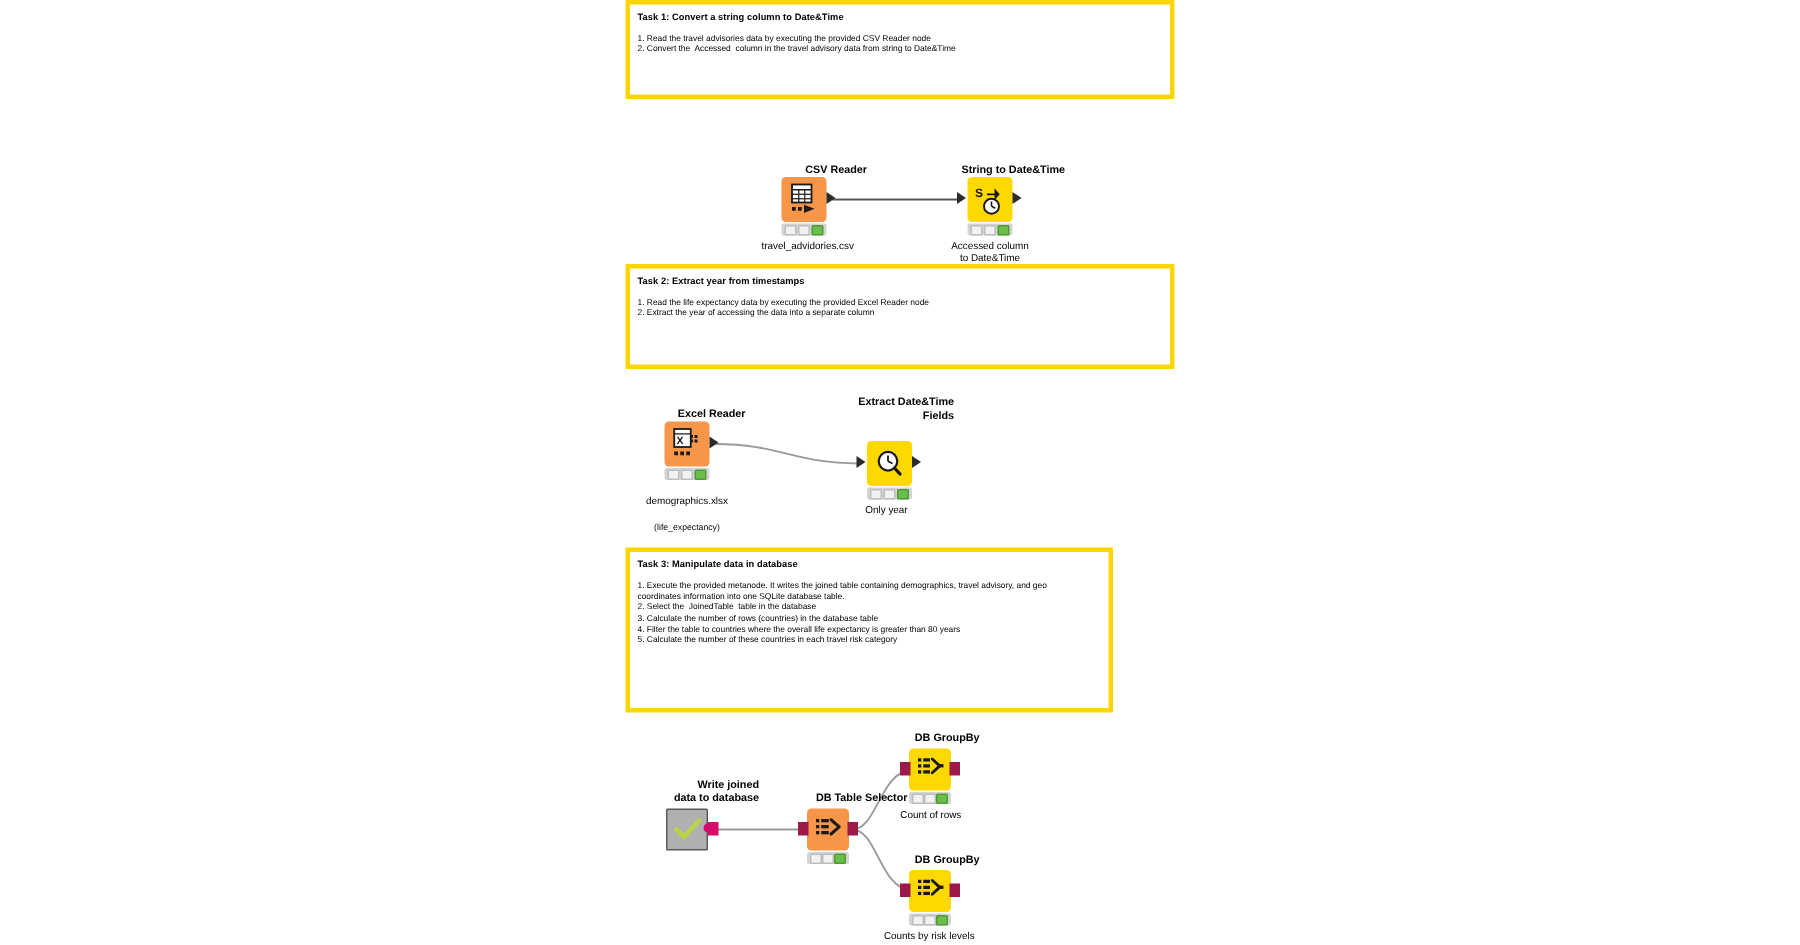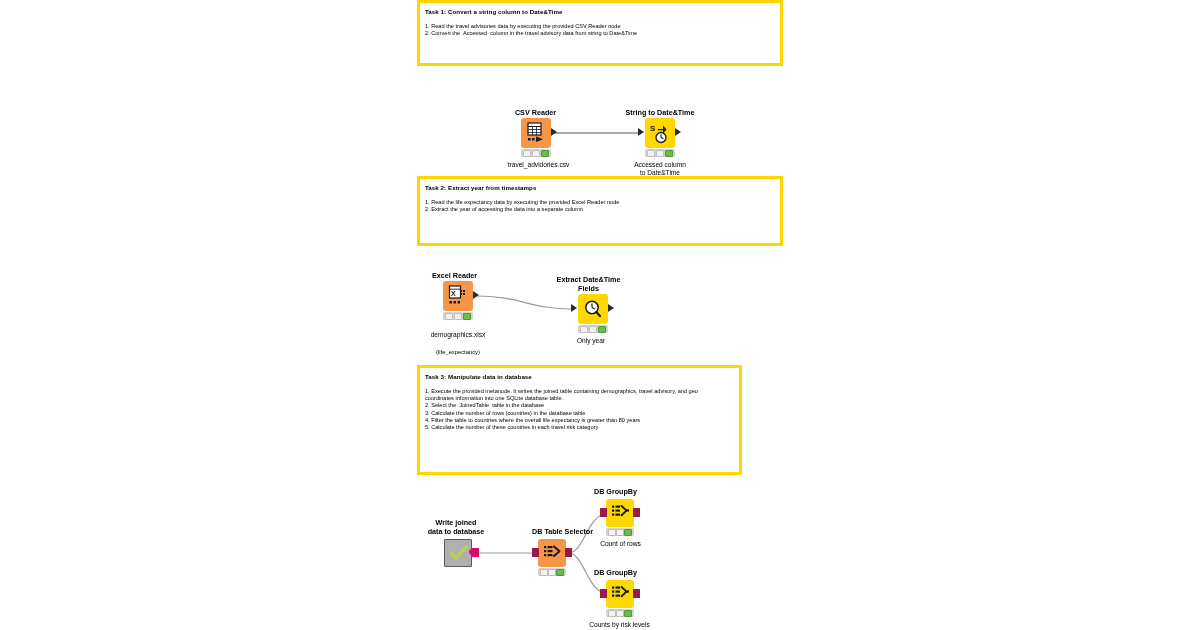--- a/index.html
+++ b/index.html
@@ -40,21 +40,21 @@
     font-size: 5.6px;
     line-height: 7.2px;
     margin: 0 0 0 1px;
     white-space: pre-wrap;
   }
   .node-label-top {
     position: absolute;
     font-size: 7.2px;
     font-weight: bold;
     line-height: 8.8px;
-    text-align: center;
+    text-align: right;
     white-space: pre-line;
     color: #000;
   }
   .node-label-bottom {
     position: absolute;
     font-size: 6.6px;
     line-height: 8.4px;
     text-align: center;
     white-space: pre-line;
     color: #000;
@@ -225,21 +225,21 @@
     <i></i>
     <i class="on"></i>
   </div>
   <div class="node-label-bottom" style="left:403px; top:323px; width:110px;">
     <span>demographics.xlsx</span><br>
     <span class="sub">(life_expectancy)</span>
   </div>
 </div>
 
 <div>
-  <div class="node-label-top" style="left:541px; top:276px; width:95px;">Extract Date&amp;Time
+  <div class="node-label-top" style="left:541px; top:264px; width:95px;">Extract Date&amp;Time
 Fields</div>
   <div class="node-body yellow" style="left:578px; top:294px;">
     <svg class="glyph" style="left:5px; top:5px;" width="21" height="21" viewBox="0 0 21 21">
       <circle cx="9" cy="8.5" r="6.2" fill="#fff" stroke="#1a1a1a" stroke-width="1.5"></circle>
       <line x1="9" y1="8.5" x2="9" y2="4.6" stroke="#1a1a1a" stroke-width="1.2"></line>
       <line x1="9" y1="8.5" x2="12" y2="10" stroke="#1a1a1a" stroke-width="1.2"></line>
       <line x1="13.3" y1="13" x2="17" y2="17" stroke="#1a1a1a" stroke-width="2.2" stroke-linecap="round"></line>
     </svg>
   </div>
   <div class="port" style="left:571px; top:304px;"></div>

